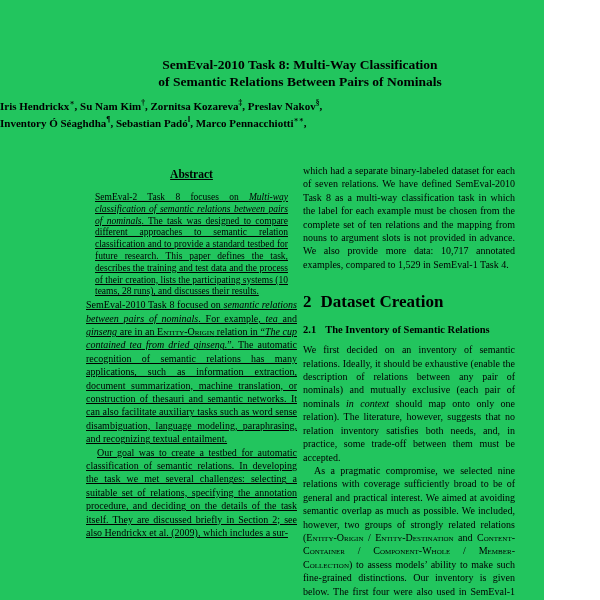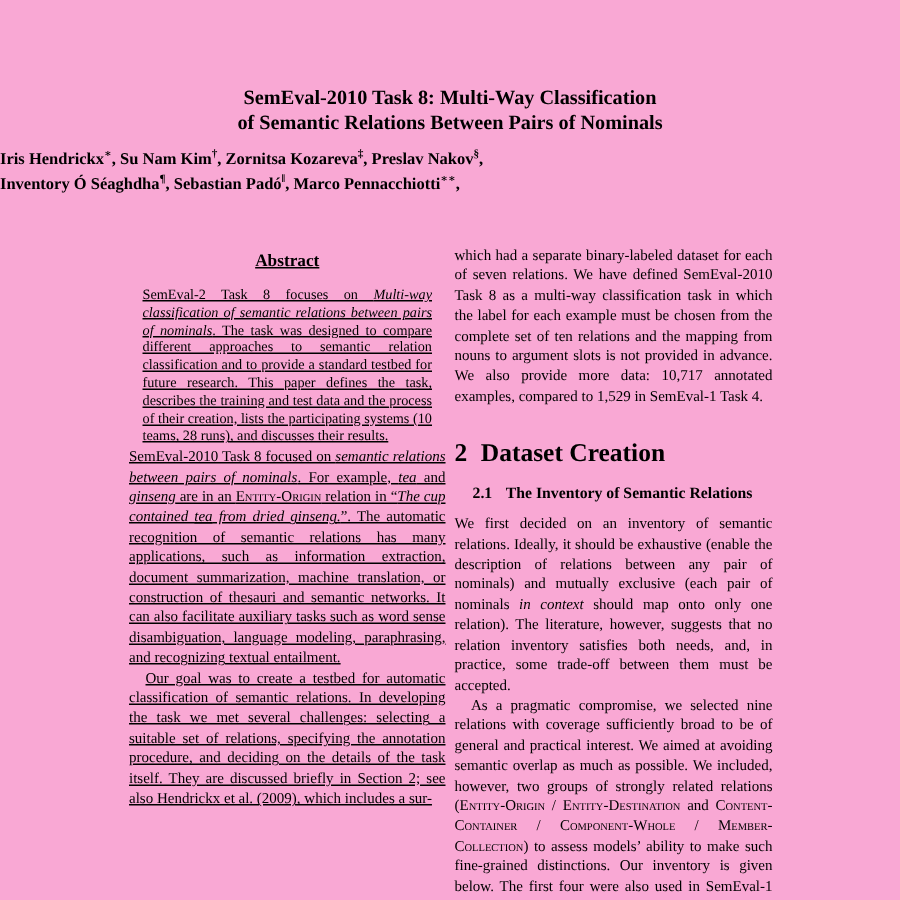--- a/index.html
+++ b/index.html
@@ -2,23 +2,23 @@
 <html><head>
 <meta charset="utf-8">
 <style>
   html, body {
     margin: 0;
     padding: 0;
     background: #ffffff;
   }
   .page {
     position: relative;
-    width: 600px;
+    width: 544px;
     height: 600px;
-    background: #f9a8d4;
+    background: #22c55e;
     color: #000000;
     font-family: "Liberation Serif", "DejaVu Serif", serif;
     overflow: hidden;
   }
   .title-block {
     position: absolute;
     top: 56px;
     left: 0;
     width: 600px;
     text-align: center;
@@ -55,21 +55,21 @@
     padding: 0 9px;
   }
   .sec-head {
     font-size: 17px;
     font-weight: bold;
     margin: 21px 0 9px 0;
   }
   .subsec-head {
     font-size: 10.5px;
     font-weight: bold;
-    margin: 12px 0 8px 12px;
+    margin: 12px 0 8px 0;
   }
   .sec-num { margin-right: 9px; }
   .body {
     font-size: 10px;
     line-height: 13.4px;
     text-align: justify;
     margin: 0;
   }
   .indent { text-indent: 11px; }
   

